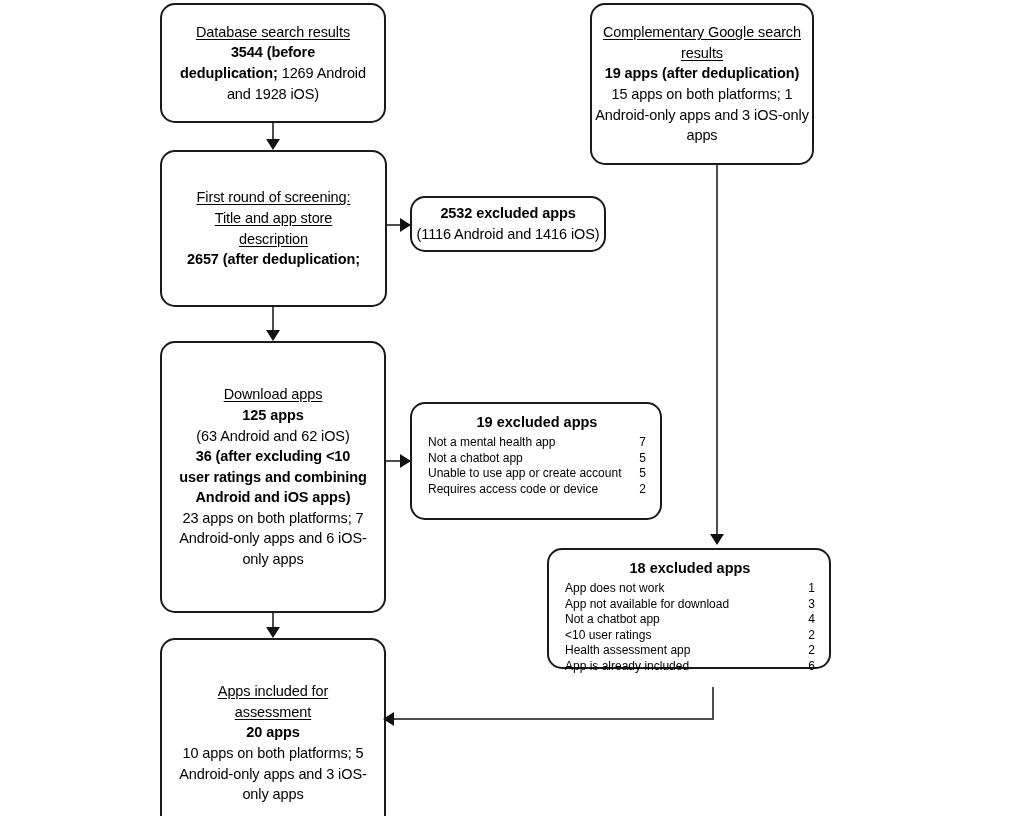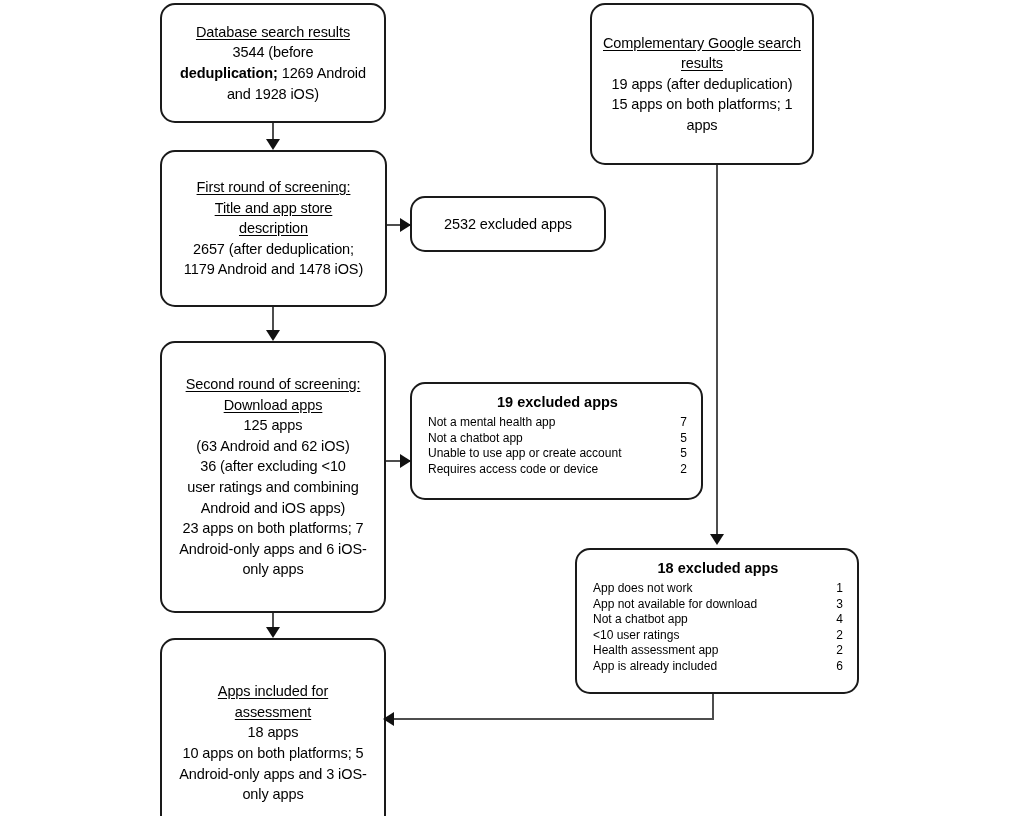--- a/index.html
+++ b/index.html
@@ -63,21 +63,21 @@
 
   
   .ln {
     display: block;
     line-height: 1.42;
     font-size: 14.5px;
     letter-spacing: -0.1px;
     white-space: nowrap;
   }
   .ln.u { text-decoration: underline; text-underline-offset: 2px; }
-  .ln.b { font-weight: normal; text-align: center; }
+  .ln.b { font-weight: bold; text-align: center; }
 
   
   .listbox {
     align-items: stretch;
     justify-content: flex-start;
     padding: 10px 14px 10px 16px;
   }
   .listbox .lb-title {
     text-align: center;
     font-weight: bold;
@@ -99,22 +99,22 @@
   .reason-row .r-label { text-align: left; }
   .reason-row .r-count { text-align: right; min-width: 14px; }
 
   
   #node-database      { left: 160px; top: 3px;   width: 226px; height: 120px; }
   #node-first-round   { left: 160px; top: 150px; width: 227px; height: 157px; }
   #node-second-round  { left: 160px; top: 341px; width: 226px; height: 272px; }
   #node-included      { left: 160px; top: 638px; width: 226px; height: 210px; }
   #node-google        { left: 590px; top: 3px;   width: 224px; height: 162px; }
   #node-excl-2532     { left: 410px; top: 196px; width: 196px; height: 56px; }
-  #node-excl-19       { left: 410px; top: 382px; width: 293px; height: 118px; }
-  #node-excl-18       { left: 575px; top: 548px; width: 284px; height: 146px; }
+  #node-excl-19       { left: 410px; top: 402px; width: 252px; height: 118px; }
+  #node-excl-18       { left: 547px; top: 548px; width: 284px; height: 121px; }
 
   #node-excl-2532 { padding: 16px 10px; }
 </style>
 </head>
 <body>
 
 <div id="canvas">
 
   <div class="line" style="left:272px; top:123px; width:2px; height:24px;"></div>
   <div class="arrow-down" style="left:266px; top:139px;"></div>
@@ -143,55 +143,55 @@
     <span class="ln b">3544 (before</span>
     <span class="ln"><b>deduplication;</b><span>  1269 Android</span></span>
     <span class="ln">and 1928 iOS)</span>
   </div>
 
   <div class="node" id="node-first-round">
     <span class="ln u">First round of screening:</span>
     <span class="ln u">Title and app store</span>
     <span class="ln u">description</span>
     <span class="ln b">2657 (after deduplication;</span>
-    <span class="ln">1179 Android and 1478 iOS)</span>
   </div>
 
   <div class="node" id="node-second-round">
-    <span class="ln u">Second round of screening:</span>
     <span class="ln u">Download apps</span>
     <span class="ln b">125 apps</span>
     <span class="ln">(63 Android and 62 iOS)</span>
     <span class="ln b">36 (after excluding &lt;10</span>
     <span class="ln b">user ratings and combining</span>
     <span class="ln b">Android and iOS apps)</span>
     <span class="ln">23 apps on both platforms; 7</span>
     <span class="ln">Android-only apps and 6 iOS-</span>
     <span class="ln">only apps</span>
   </div>
 
   <div class="node" id="node-included">
     <span class="ln u">Apps included for</span>
     <span class="ln u">assessment</span>
-    <span class="ln b">18 apps</span>
+    <span class="ln b">20 apps</span>
     <span class="ln">10 apps on both platforms; 5</span>
     <span class="ln">Android-only apps and 3 iOS-</span>
     <span class="ln">only apps</span>
   </div>
 
   <div class="node" id="node-google">
     <span class="ln u">Complementary Google search</span>
     <span class="ln u">results</span>
     <span class="ln b">19 apps (after deduplication)</span>
     <span class="ln">15 apps on both platforms; 1</span>
+    <span class="ln">Android-only apps and 3 iOS-only</span>
     <span class="ln">apps</span>
   </div>
 
   <div class="node" id="node-excl-2532">
     <span class="ln b">2532 excluded apps</span>
+    <span class="ln">(1116 Android and 1416 iOS)</span>
   </div>
 
   <div class="node listbox" id="node-excl-19">
     <div class="lb-title">19 excluded apps</div>
     <div class="reasons" id="reasons-19">
         <div class="reason-row">
           <span class="r-label">Not a mental health app</span>
           <span class="r-count">7</span>
         </div>
         <div class="reason-row">

